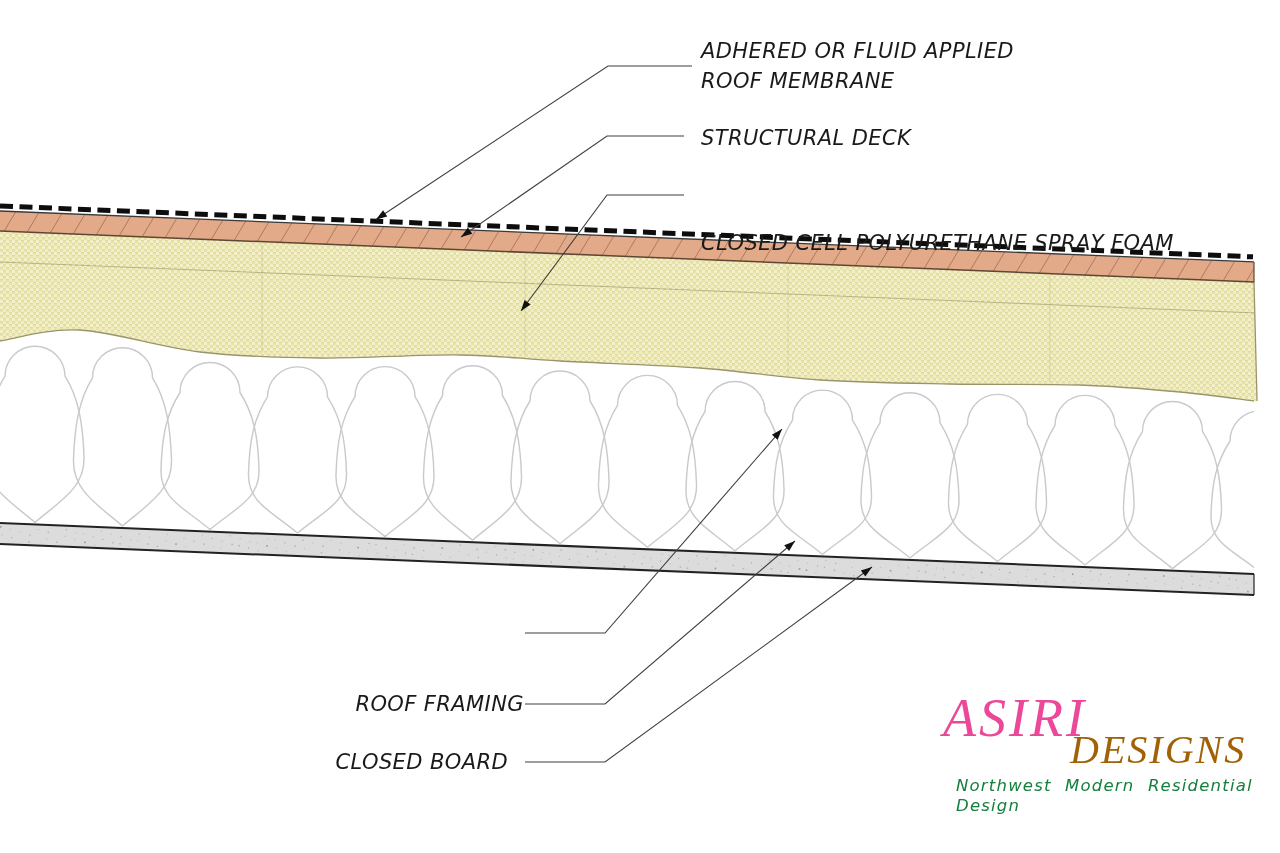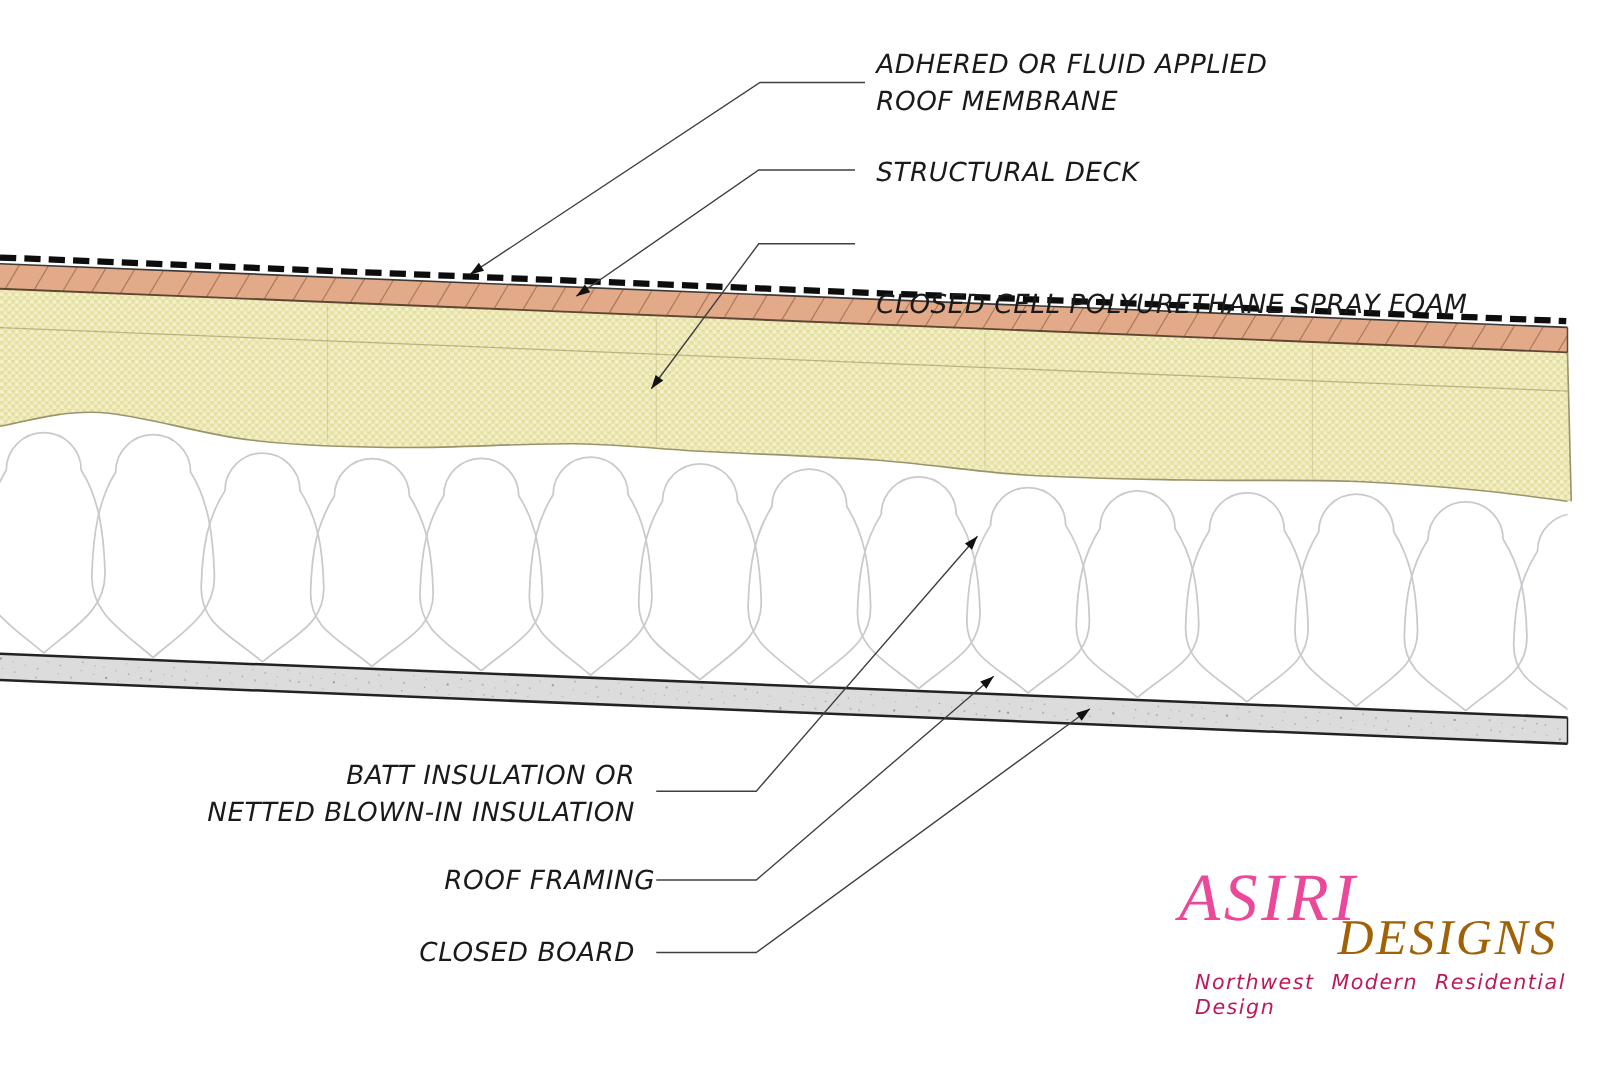--- a/index.html
+++ b/index.html
@@ -7,21 +7,21 @@
          font-family:"DejaVu Sans","Liberation Sans",sans-serif;font-style:italic;}
   #drawing{position:absolute;left:0;top:0;}
   .callout{position:absolute;color:#1a1a1a;font-size:21px;line-height:30px;
            letter-spacing:.4px;white-space:pre-line;}
   .callout.right{text-align:right;}
   .logo-primary{position:absolute;left:943px;top:691px;font-family:"Liberation Serif","DejaVu Serif",serif;
            font-size:54px;line-height:54px;letter-spacing:3px;color:#ec4899;}
   .logo-secondary{position:absolute;left:1070px;top:730px;font-family:"Liberation Serif","DejaVu Serif",serif;
            font-size:40px;line-height:40px;letter-spacing:2px;color:#a16207;}
   .logo-tagline{position:absolute;left:956px;top:776px;font-size:16.5px;line-height:20px;
-           letter-spacing:1.2px;word-spacing:7px;color:#be185d;}
+           letter-spacing:1.2px;word-spacing:7px;color:#15803d;}
 </style>
 </head>
 <body>
 
 <div id="stage">
 
   <svg id="drawing" width="1280" height="853">
       <defs>
         <pattern id="foamPat" width="6" height="6" patternUnits="userSpaceOnUse">
           <rect width="6" height="6" fill="#e8e3a6"></rect>
@@ -403,21 +403,19 @@
           <polyline points="525,762 605,762 872,567" fill="none" stroke="#3f3f3f" stroke-width="1.1"></polyline>
           <polygon points="872,567 865.3580677296031,576.5563976327621 860.8756708148819,570.4189618572207" fill="#111111"></polygon>
         </g>
       </g>
     </svg>
 
   <div class="callout" style="left:701px;top:36px;">ADHERED OR FLUID APPLIED
 ROOF MEMBRANE</div>
   <div class="callout" style="left:701px;top:123px;">STRUCTURAL DECK</div>
   <div class="callout" style="left:701px;top:181px;margin-top:47px;">CLOSED CELL POLYURETHANE SPRAY FOAM</div>
-  <div class="callout right" style="right:772px;top:605px;">BATT INSULATION OR
-NETTED BLOWN-IN INSULATION</div>
   <div class="callout right" style="right:756px;top:689px;">ROOF FRAMING</div>
   <div class="callout right" style="right:772px;top:747px;">CLOSED BOARD</div>
 
   <div class="logo-primary">ASIRI</div>
   <div class="logo-secondary">DESIGNS</div>
   <div class="logo-tagline">Northwest Modern Residential Design</div>
 </div>
 
 </body></html>

